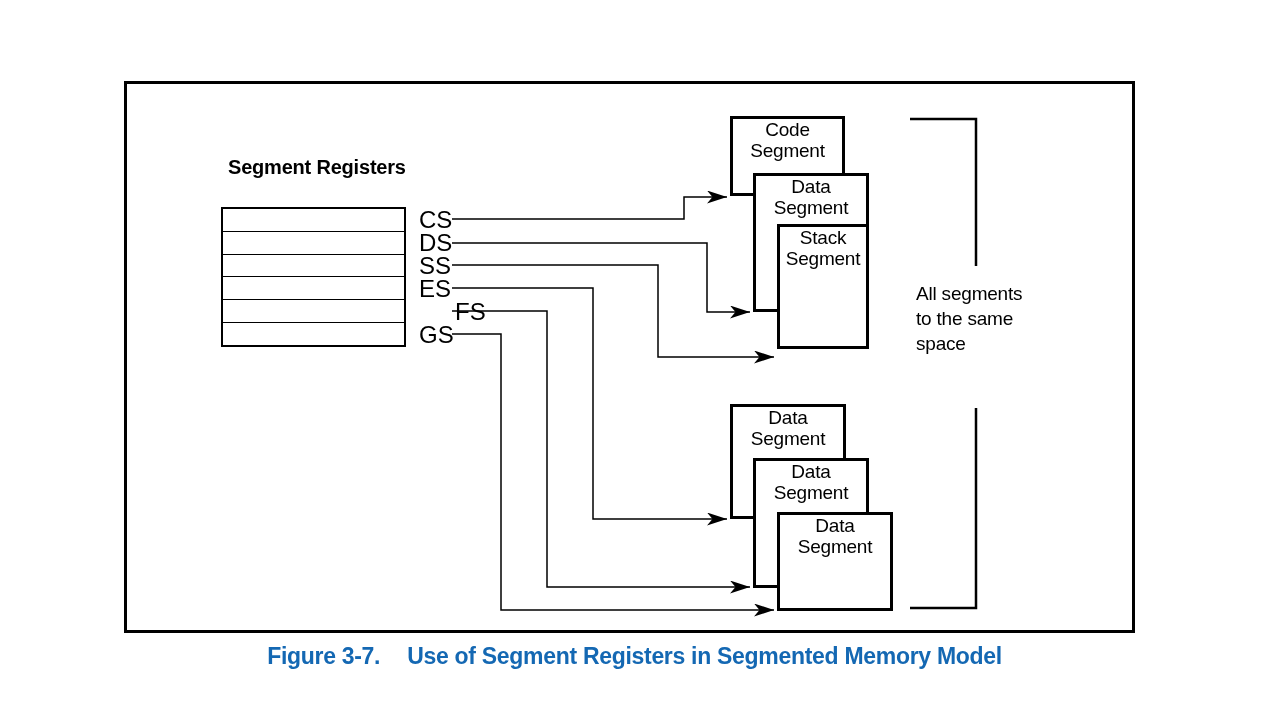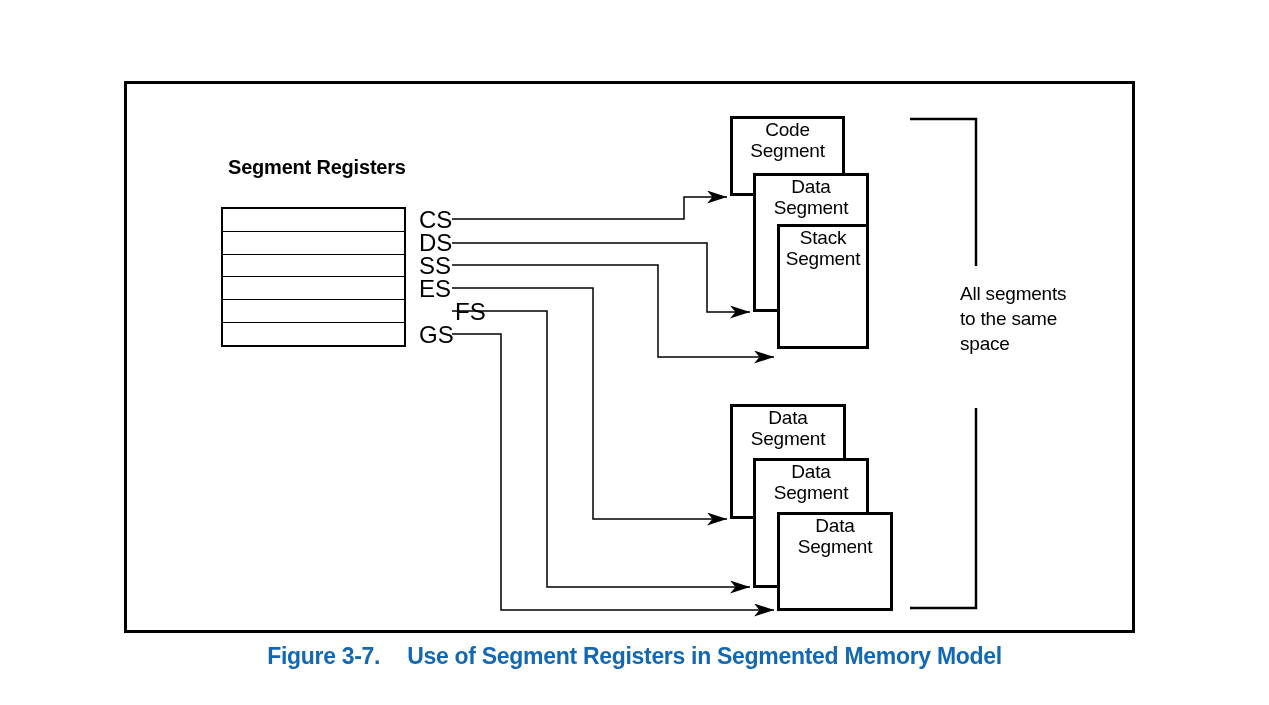--- a/index.html
+++ b/index.html
@@ -52,21 +52,21 @@
   #seg-code     { left:730px; top:116px; width:115px; height:80px;  z-index:2; }
   #seg-data-top { left:753px; top:173px; width:116px; height:139px; z-index:3; }
   #seg-stack    { left:777px; top:224px; width:92px; height:125px; z-index:4; }
   #seg-data-b1  { left:730px; top:404px; width:116px; height:115px; z-index:2; }
   #seg-data-b2  { left:753px; top:458px; width:116px; height:130px; z-index:3; }
   #seg-data-b3  { left:777px; top:512px; width:116px; height:99px;  z-index:4; }
 
   
   .note {
     left:916px; top:281px; width:150px; font-size:19px; line-height:25px;
-    letter-spacing:-0.2px; z-index:2;margin-left:44px;
+    letter-spacing:-0.2px; z-index:2;
   }
 
   
   .caption {
     left:0; top:643px; width:1269px; text-align:center;
     font-size:23px; font-weight:bold; color:#1468b3;
     letter-spacing:-0.3px; white-space:nowrap; z-index:2;
   }
   .caption .cap-label { margin-right:27px; }
 </style>

